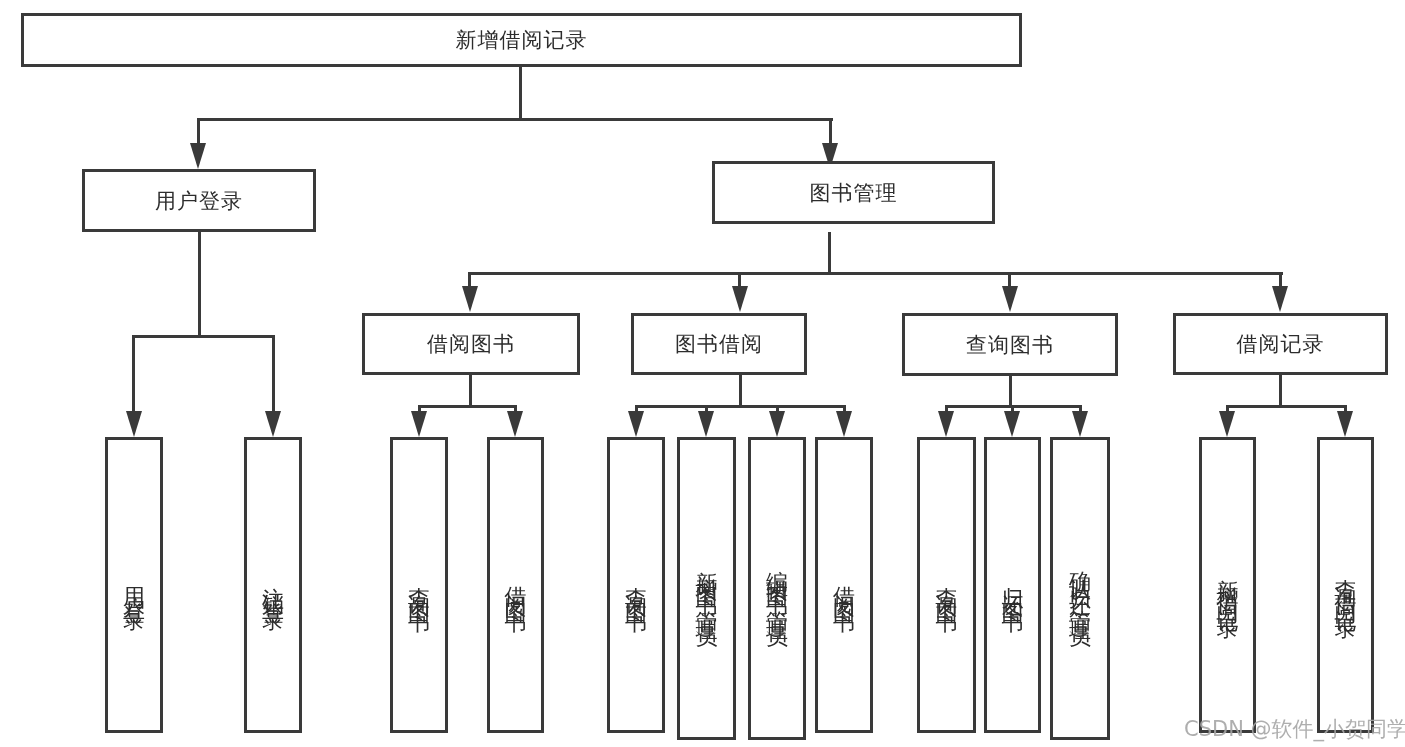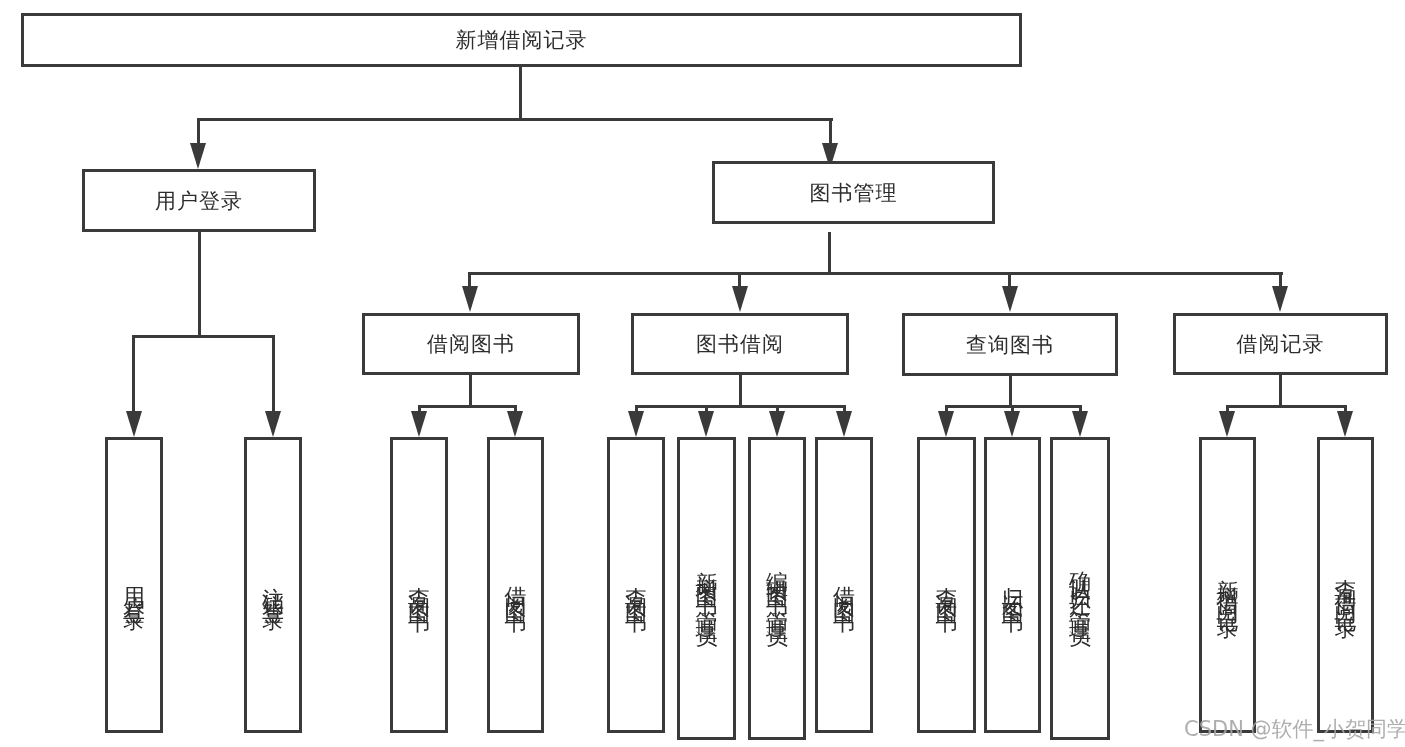--- a/index.html
+++ b/index.html
@@ -134,21 +134,21 @@
   <div class="box" style="left:82px;top:169px;width:234px;height:63px">
     <span class="hlabel">用户登录</span>
   </div>
   <div class="box" style="left:712px;top:161px;width:283px;height:63px">
     <span class="hlabel">图书管理</span>
   </div>
 
   <div class="box" style="left:362px;top:313px;width:218px;height:62px">
     <span class="hlabel">借阅图书</span>
   </div>
-  <div class="box" style="left:631px;top:313px;width:218px;height:62px">
+  <div class="box" style="left:631px;top:313px;width:176px;height:62px">
     <span class="hlabel">图书借阅</span>
   </div>
   <div class="box" style="left:902px;top:313px;width:216px;height:63px">
     <span class="hlabel">查询图书</span>
   </div>
   <div class="box" style="left:1173px;top:313px;width:215px;height:62px">
     <span class="hlabel">借阅记录</span>
   </div>
 
   <div class="box" style="left:105px;top:437px;width:58px;height:296px">

